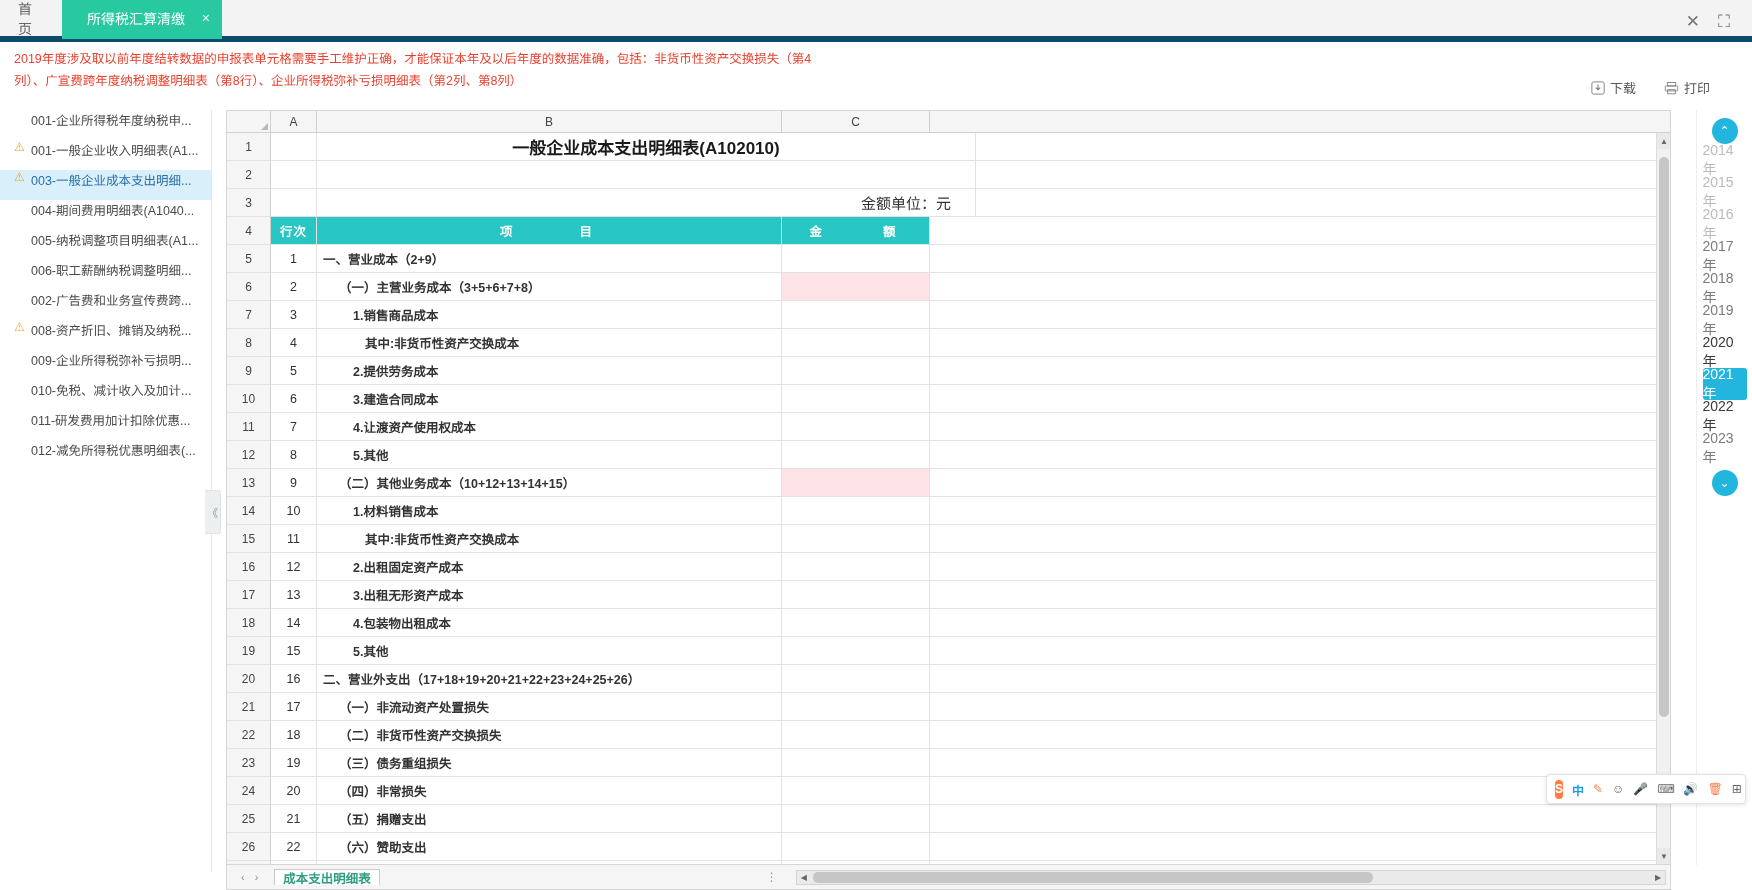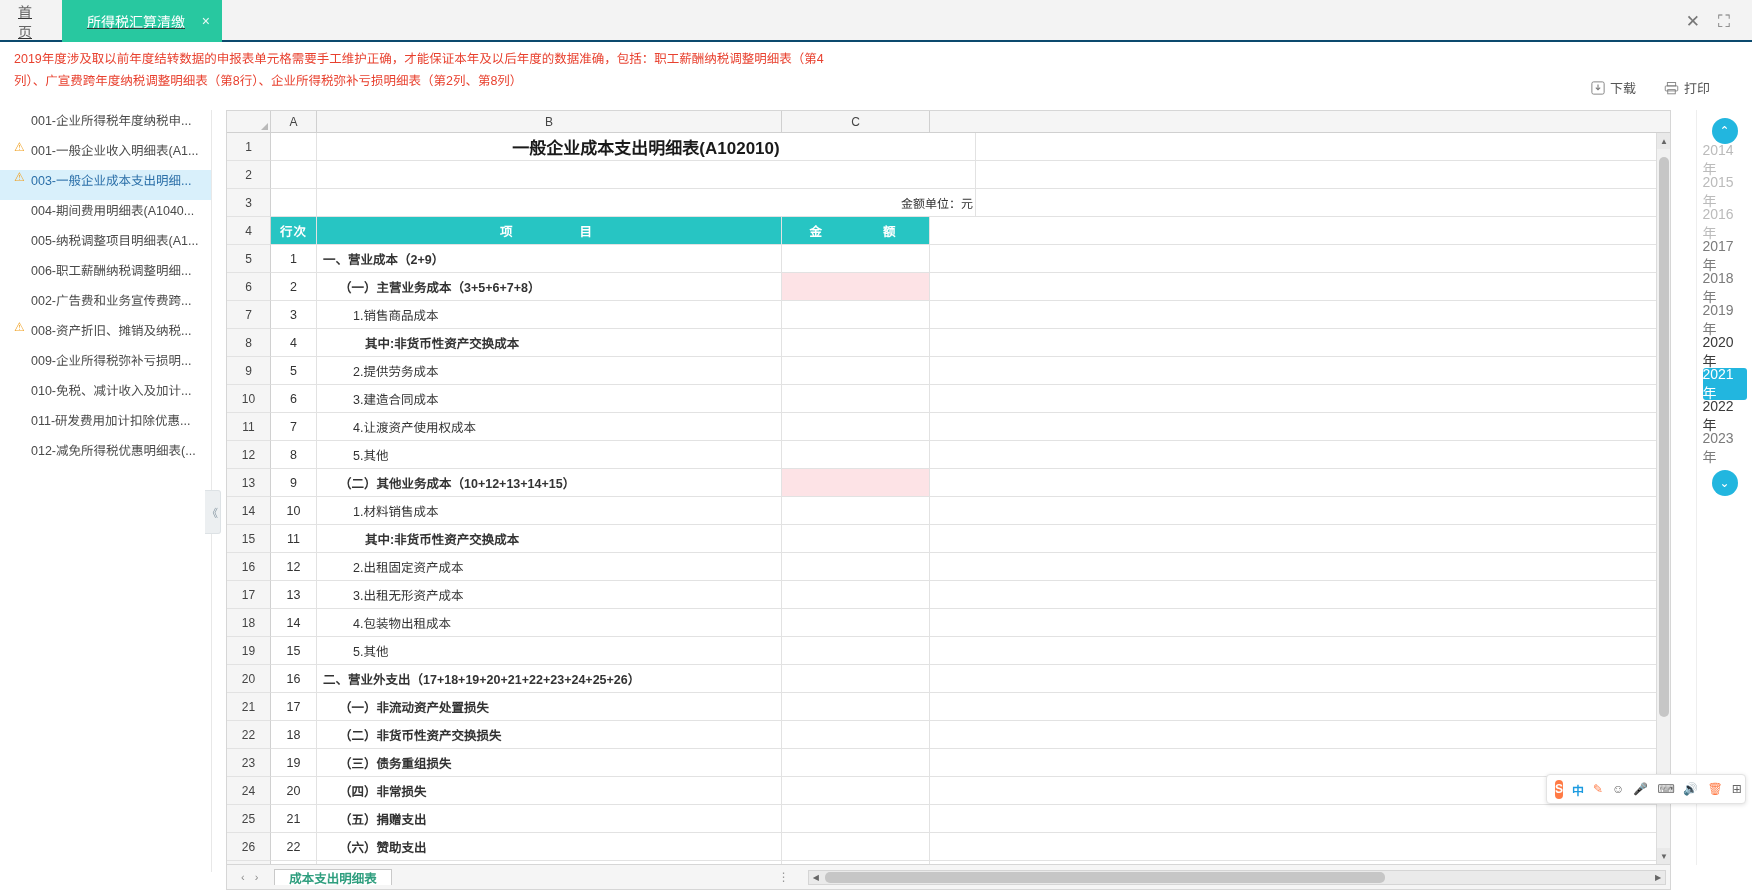--- a/index.html
+++ b/index.html
@@ -10,22 +10,22 @@
     background: #ffffff;
     font-family: "Liberation Sans", "DejaVu Sans", sans-serif;
     font-size: 13px;
     color: #333;
   }
   #app { position: relative; width: 1752px; height: 890px; background:#fff; }
 
   
   .tabbar {
     position: absolute; top:0; left:0; width:1752px; height:42px;
-    background:#f3f3f3; border-bottom:2px solid #0c4a6e;
-    display:flex; align-items:flex-start;text-decoration:underline;
+    background:#f3f3f3; border-bottom:6px solid #0c4a6e;
+    display:flex; align-items:center;
   }
   .tab {
     height:42px; display:flex; align-items:center; justify-content:center;
     padding:0 18px; font-size:14px; color:#555; cursor:pointer;
   }
   .tab.home { width:62px; color:#666; }
   .tab.active {
     background:#28c8a0; color:#fff; position:relative;
     min-width:160px; padding-left:22px; padding-right:34px;
   }
@@ -87,46 +87,46 @@
   .rh {
     width:44px; background:#f5f5f5; border-right:1px solid #d0d0d0; border-bottom:1px solid #e2e2e2;
     font-size:12px; color:#444; display:flex; align-items:center; justify-content:center;
   }
   .cell { border-right:1px solid #e2e2e2; border-bottom:1px solid #e2e2e2; display:flex; align-items:center; padding:0 6px; font-size:12.5px; overflow:hidden; white-space:nowrap;}
   .c-a { width:46px; justify-content:center; }
   .c-b { width:465px; }
   .c-c { width:148px;text-align:right; }
   .c-rest { flex:1; border-right:none; }
   .r-title { justify-content:center; font-size:17px; font-weight:bold; color:#1a1a1a; }
-  .r-unit { justify-content:flex-end; font-size:12px; color:#333; padding-right:2px;}
+  .r-unit { justify-content:flex-end; font-size:15px; color:#333; padding-right:24px;}
   .hdr { background:#27c5c3; color:#fff; font-weight:bold; justify-content:center; letter-spacing:1px;}
   .hdr.b { letter-spacing:14px; padding-left:14px;}
   .hdr.c { letter-spacing:12px; padding-left:12px;}
   .lvl0 { font-weight:bold; }
   .ind1 { padding-left:22px; font-weight:bold;}
-  .ind2 { padding-left:36px; font-weight:normal;}
+  .ind2 { padding-left:36px; font-weight:bold;}
   .ind3 { padding-left:48px; font-weight:bold;}
   .pink { background:#fde3e6; }
 
   
   .vscroll { position:absolute; right:0; top:22px; width:14px; bottom:0; background:#f1f1f1; border-left:1px solid #dcdcdc;}
   .vthumb { position:absolute; top:24px; left:2px; width:10px; height:560px; background:#c6c6c6; border-radius:5px;}
   .vbtn { position:absolute; left:0; width:14px; height:16px; background:#e9e9e9; display:flex;align-items:center;justify-content:center;font-size:8px;color:#666;}
   .vbtn.up{top:0;} .vbtn.dn{bottom:0;}
 
   
   .sheetbar {
     position:absolute; left:226px; bottom:0; width:1445px; height:25px;
     background:#f5f5f5; border:1px solid #d6d6d6; border-top:none;
     display:flex; align-items:center; gap:6px; padding-left:4px;
   }
   .navbtns { display:flex; gap:10px; padding:0 10px; color:#8a8a8a; font-size:11px;}
   .stab {
     background:#fff; border:1px solid #c9c9c9; border-bottom:none; height:16px;
-    display:flex; align-items:center; padding:0 14px; font-size:12.5px; color:#2e9e7e; font-weight:bold;
+    display:flex; align-items:center; padding:0 8px; font-size:12.5px; color:#2e9e7e; font-weight:bold;
   }
   .dots { margin-left:380px; color:#999; letter-spacing:2px; font-size:12px;}
   .hscroll { margin-left:10px; flex:1; height:15px; background:#eaeaea; border:1px solid #d5d5d5; display:flex; align-items:center; position:relative; margin-right:4px;}
   .harrow { width:14px; text-align:center; font-size:8px; color:#666; }
   .hthumb { position:absolute; left:16px; width:560px; height:11px; background:#c6c6c6; border-radius:5px;}
 
   
   .yearrail {
     position:absolute; right:0; top:110px; width:56px; height:755px;
     background:#fff; border-left:1px solid #eee;
@@ -161,21 +161,21 @@
     <span>所得税汇算清缴</span>
     <span class="tab-close">×</span>
   </div>
   <div class="win-btns">
     <span class="win-btn">✕</span>
     <span class="win-btn">⛶</span>
   </div>
 </div>
 
 <div class="notice">
-  <div>2019年度涉及取以前年度结转数据的申报表单元格需要手工维护正确，才能保证本年及以后年度的数据准确，包括：职工薪酬纳税调整明细表（第4</div>
+  <div>2019年度涉及取以前年度结转数据的申报表单元格需要手工维护正确，才能保证本年及以后年度的数据准确，包括：非货币性资产交换损失（第4</div>
   <div>列）、广宣费跨年度纳税调整明细表（第8行）、企业所得税弥补亏损明细表（第2列、第8列）</div>
 </div>
 
 <div class="topactions">
   <div class="topaction">
     <svg width="14" height="14" viewBox="0 0 16 16">
       <rect x="1" y="1" width="14" height="14" rx="2" fill="none" stroke="#777"></rect>
       <path d="M8 4v5M5.5 7.5L8 10l2.5-2.5" fill="none" stroke="#777" stroke-width="1.2"></path>
     </svg>
     <span>下载</span>

